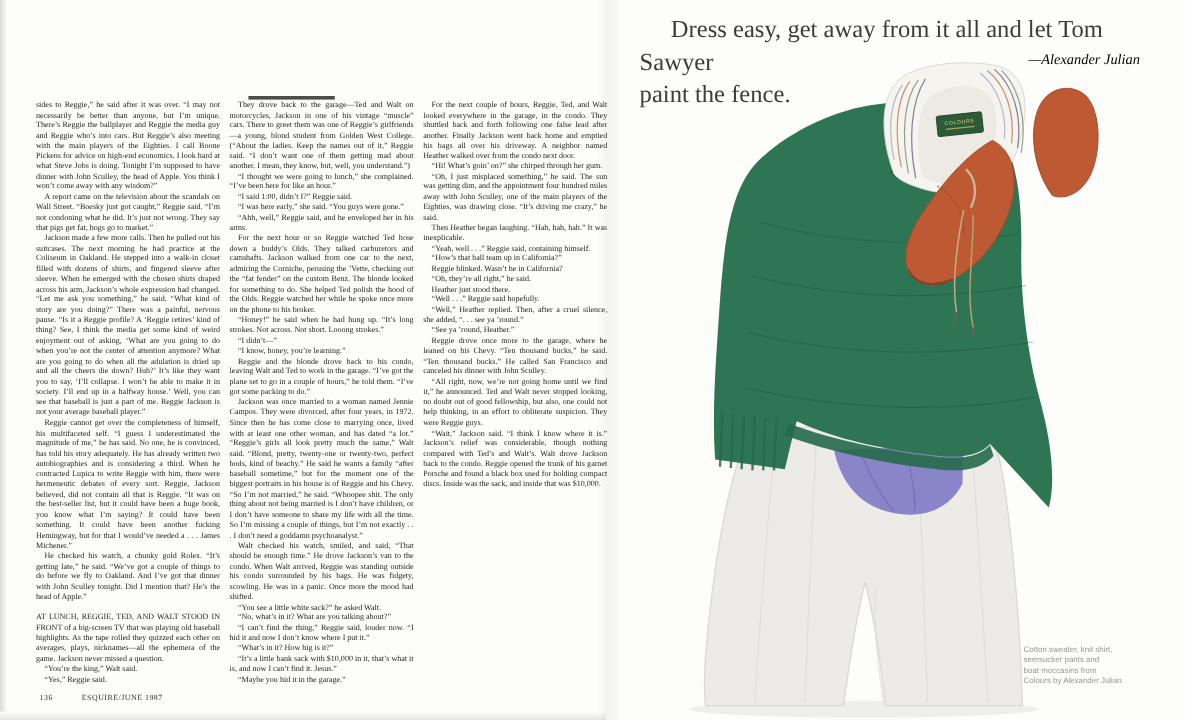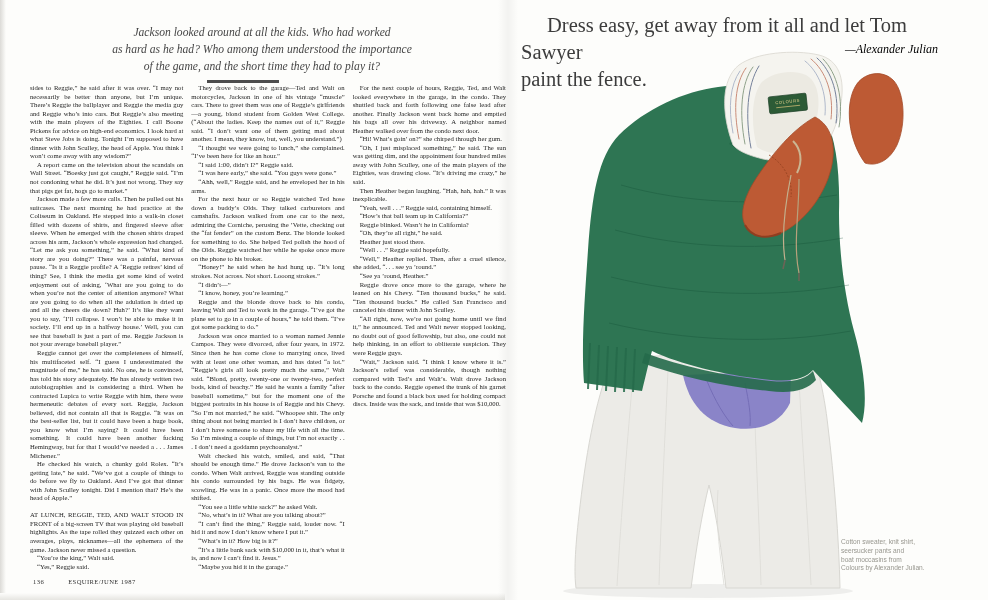--- a/index.html
+++ b/index.html
@@ -34,21 +34,21 @@
   .article p{margin:0;text-indent:7px;}
   .article p.no-indent{text-indent:0;}
   .article p.space-before{margin-top:8.55px;}
   .folio{
     position:absolute;left:33px;top:578px;font-size:6.6px;color:#333;
     letter-spacing:.4px;
   }
   .folio .mag{margin-left:22px;}
 
   
-  .right-page{position:absolute;left:493px;top:0;width:483px;height:600px;}
+  .right-page{position:absolute;left:505px;top:0;width:483px;height:600px;}
   .headline{
     position:absolute;left:28px;top:12px;width:424px;
     font-size:20.5px;line-height:27px;color:#3c3c3c;
     white-space:pre-line;text-indent:26px;
   }
   .attribution{
     position:absolute;right:38px;top:42px;
     font-style:italic;font-size:12px;color:#000000;
   }
   .photo{position:absolute;left:0;top:45px;width:483px;height:555px;}
@@ -59,23 +59,20 @@
   }
 </style>
 </head>
 <body>
 
 <div class="spread">
   <div class="page-edge-left"></div>
   <div class="page-edge-bottom"></div>
 
   <div class="left-page">
-    <div class="pull-quote">Jackson looked around at all the kids. Who had worked
-as hard as he had? Who among them understood the importance
-of the game, and the short time they had to play it?</div>
     <div class="quote-rule"></div>
     <div class="article">
         <p class="no-indent">sides to Reggie,” he said after it was over. “I may not necessarily be better than anyone, but I’m unique. There’s Reggie the ballplayer and Reggie the media guy and Reggie who’s into cars. But Reggie’s also meeting with the main players of the Eighties. I call Boone Pickens for advice on high-end economics. I look hard at what Steve Jobs is doing. Tonight I’m supposed to have dinner with John Sculley, the head of Apple. You think I won’t come away with any wisdom?”</p>
         <p>A report came on the television about the scandals on Wall Street. “Boesky just got caught,” Reggie said. “I’m not condoning what he did. It’s just not wrong. They say that pigs get fat, hogs go to market.”</p>
         <p>Jackson made a few more calls. Then he pulled out his suitcases. The next morning he had practice at the Coliseum in Oakland. He stepped into a walk-in closet filled with dozens of shirts, and fingered sleeve after sleeve. When he emerged with the chosen shirts draped across his arm, Jackson’s whole expression had changed. “Let me ask you something,” he said. “What kind of story are you doing?” There was a painful, nervous pause. “Is it a Reggie profile? A ‘Reggie retires’ kind of thing? See, I think the media get some kind of weird enjoyment out of asking, ‘What are you going to do when you’re not the center of attention anymore? What are you going to do when all the adulation is dried up and all the cheers die down? Huh?’ It’s like they want you to say, ‘I’ll collapse. I won’t be able to make it in society. I’ll end up in a halfway house.’ Well, you can see that baseball is just a part of me. Reggie Jackson is not your average baseball player.”</p>
         <p>Reggie cannot get over the completeness of himself, his multifaceted self. “I guess I underestimated the magnitude of me,” he has said. No one, he is convinced, has told his story adequately. He has already written two autobiographies and is considering a third. When he contracted Lupica to write Reggie with him, there were hermeneutic debates of every sort. Reggie, Jackson believed, did not contain all that is Reggie. “It was on the best-seller list, but it could have been a huge book, you know what I’m saying? It could have been something. It could have been another fucking Hemingway, but for that I would’ve needed a . . . James Michener.”</p>
         <p>He checked his watch, a chunky gold Rolex. “It’s getting late,” he said. “We’ve got a couple of things to do before we fly to Oakland. And I’ve got that dinner with John Sculley tonight. Did I mention that? He’s the head of Apple.”</p>
         <p class="no-indent space-before">AT LUNCH, REGGIE, TED, AND WALT STOOD IN FRONT of a big-screen TV that was playing old baseball highlights. As the tape rolled they quizzed each other on averages, plays, nicknames—all the ephemera of the game. Jackson never missed a question.</p>
         <p>“You’re the king,” Walt said.</p>
         <p>“Yes,” Reggie said.</p>

